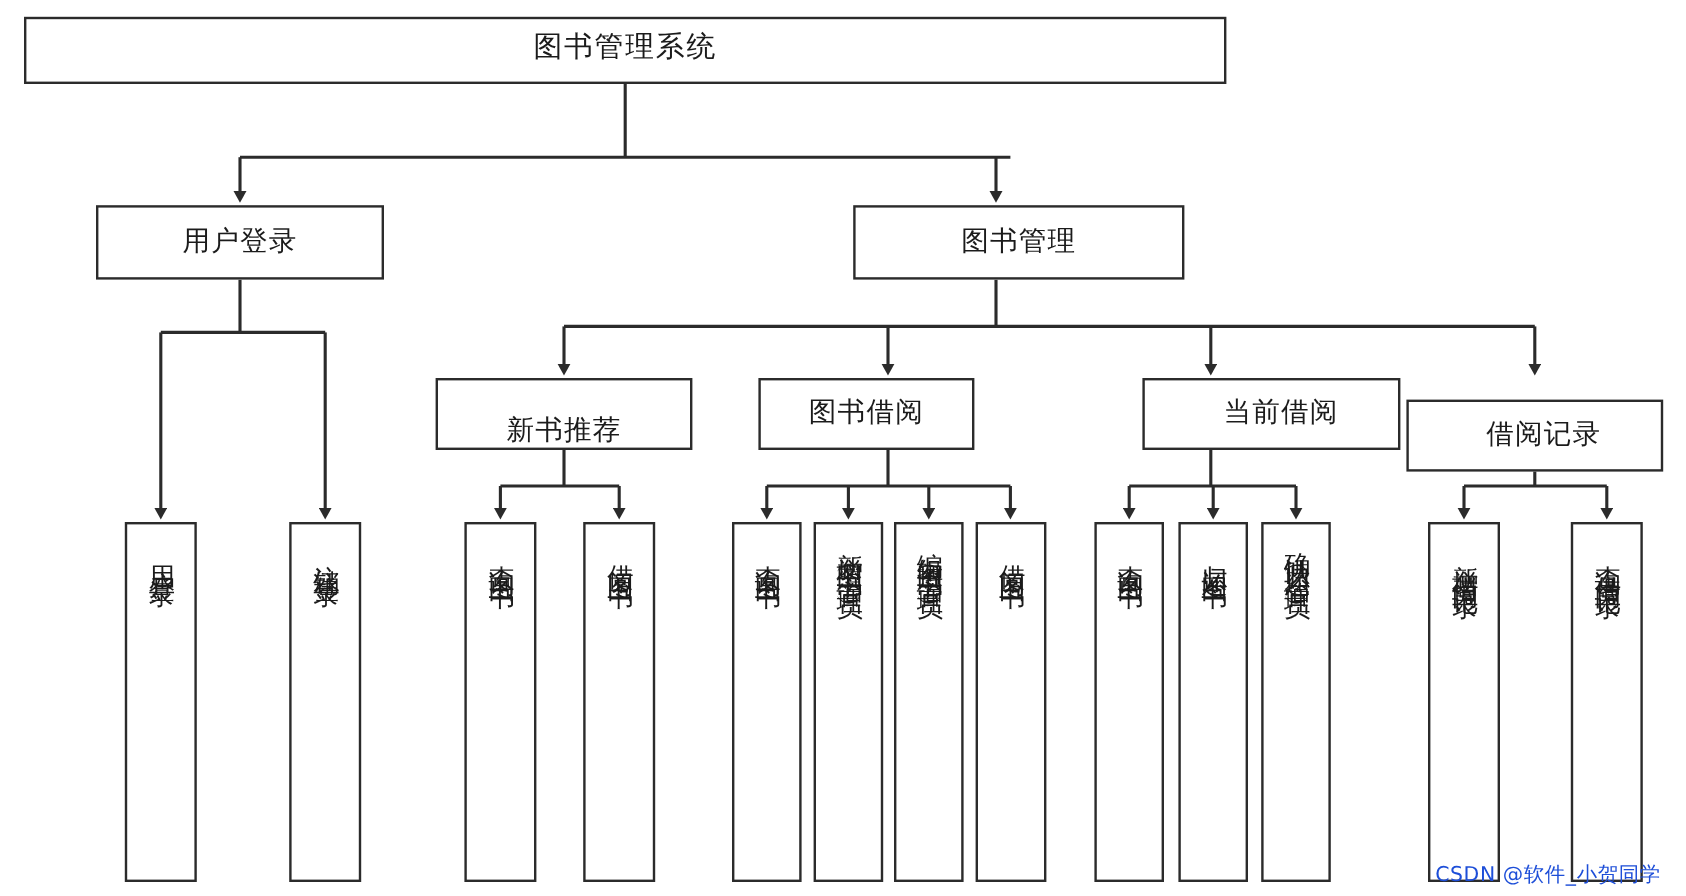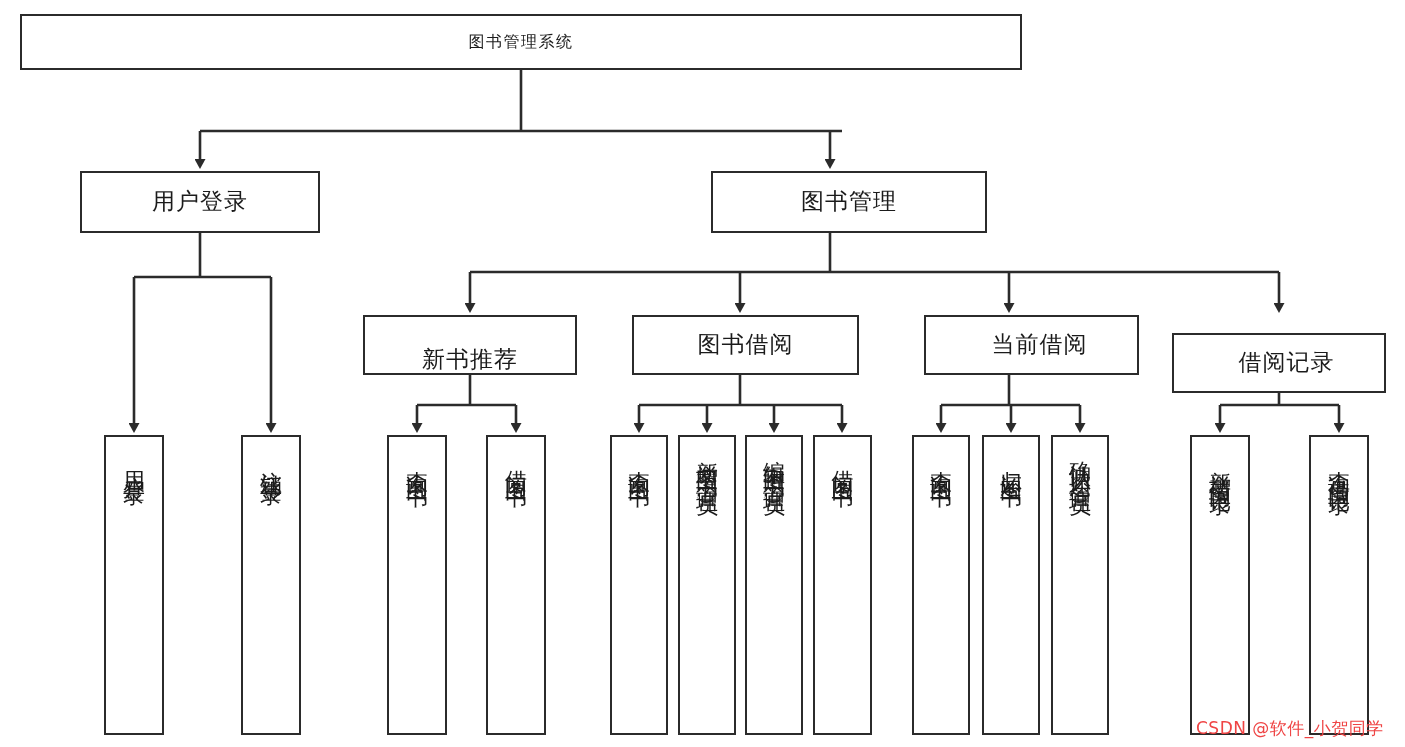--- a/index.html
+++ b/index.html
@@ -42,41 +42,42 @@
     text-align: center;
     line-height: 1.12;
     white-space: nowrap;
   }
   
   .node.horiz .lbl {
     font-size: 23px;
     letter-spacing: 1px;
   }
   .node.root .lbl {
-    font-size: 16px;
+    font-size: 24px;
     letter-spacing: 1.5px;
+    font-family: Liberation Mono, monospace;
   }
   
   .node.vert {
     align-items: flex-start;
     justify-content: center;
     padding-top: 16px;
   }
   .node.vert .lbl {
     writing-mode: vertical-rl;
     text-orientation: upright;
     font-size: 22px;
     line-height: 1;
     letter-spacing: 5px;
     white-space: nowrap;
   }
   .watermark {
     position: absolute;
     font-size: 17px;
-    color: #ef4444;
+    color: #1d4ed8;
     white-space: nowrap;
     z-index: 5;
     letter-spacing: 0.5px;
   }
 </style>
 </head>
 <body>
 
 <div id="canvas">
 
@@ -137,24 +138,24 @@
   <div class="node horiz" style="left:80px; top:171px; width:240px; height:62px;">
     <span class="lbl">用户登录</span>
   </div>
   <div class="node horiz" style="left:711px; top:171px; width:276px; height:62px;">
     <span class="lbl">图书管理</span>
   </div>
 
   <div class="node horiz" style="left:363px; top:315px; width:214px; height:60px;align-items:flex-end;">
     <span class="lbl">新书推荐</span>
   </div>
-  <div class="node horiz" style="left:632px; top:315px; width:227px; height:60px;">
+  <div class="node horiz" style="left:632px; top:315px; width:180px; height:60px;">
     <span class="lbl">图书借阅</span>
   </div>
-  <div class="node horiz" style="left:924px; top:315px; width:215px; height:60px;padding-left:16px;">
+  <div class="node horiz" style="left:952px; top:315px; width:215px; height:60px;padding-left:16px;">
     <span class="lbl">当前借阅</span>
   </div>
   <div class="node horiz" style="left:1172px; top:333px; width:214px; height:60px;padding-left:15px;">
     <span class="lbl">借阅记录</span>
   </div>
 
   <div class="node vert" style="left:104px; top:435px; width:60px; height:300px;">
     <span class="lbl">用户登录</span>
   </div>
   <div class="node vert" style="left:241px; top:435px; width:60px; height:300px;">

